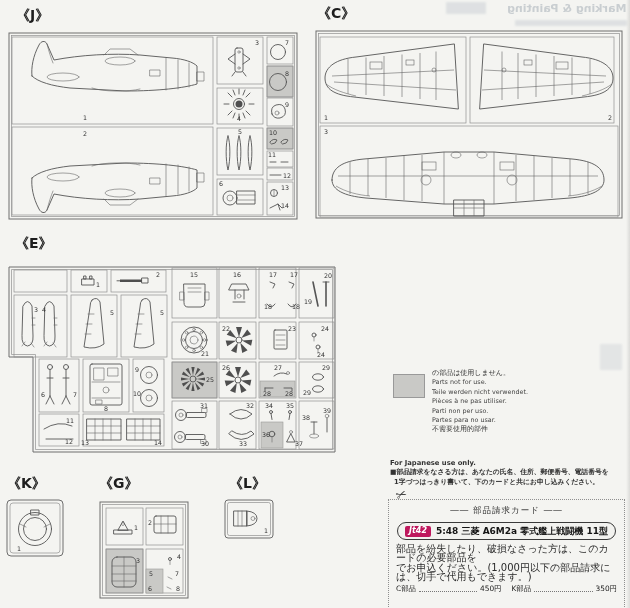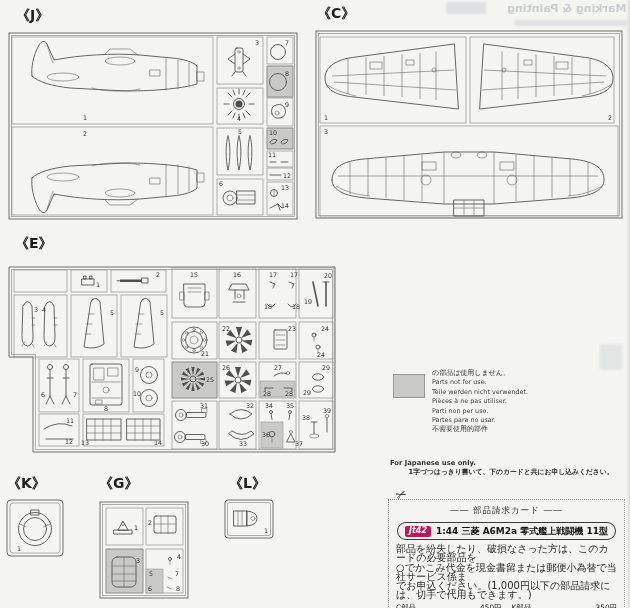--- a/index.html
+++ b/index.html
@@ -11,21 +11,21 @@
   .box2 { fill:none; stroke:#909090; stroke-width:.7; }
   .part { fill:none; stroke:#555; stroke-width:.9; stroke-linejoin:round; stroke-linecap:round; }
   .thin { fill:none; stroke:#666; stroke-width:.6; }
   .pfill{ fill:#4f4f4f; stroke:none; }
   .gray { fill:#c9c9c6; stroke:#9a9a97; stroke-width:.6; }
   svg text { font-family:"DejaVu Sans","Liberation Sans",sans-serif; font-size:6.3px; fill:#333; }
   .legend { position:absolute; left:432px; top:369px; width:170px; font-size:6.4px; line-height:9.4px; color:#444; }
   .legend .ja,.legend .zh { font-size:7px; color:#333; }
   .swatch { position:absolute; left:393px; top:374px; width:30px; height:22px; background:#c9c9c6; border:1px solid #999; }
   .order-head { position:absolute; left:390px; top:459px; width:238px; font-size:6.8px; line-height:9.4px; color:#333;font-weight:bold; }
-  .order-head .l2 { padding-left:4px;text-align:center; }
+  .order-head .l2 { padding-left:4px; }
   .cut-scissors { position:absolute; left:396px; top:487px; font-size:13px; color:#444; transform:rotate(-22deg); }
   .card { position:absolute; left:388px; top:499px; width:237px; height:130px;
           border:1.4px dotted #8f8f8f; border-bottom:none; padding:5px 7px 0 7px; box-sizing:border-box; }
   .card-title { text-align:center; font-size:8.5px; letter-spacing:1px; color:#333; }
   .kit-badge { margin:5px auto 4px auto; width:fit-content; display:flex; align-items:center;
                border:1.3px solid #3a3a3a; border-radius:9px; padding:1.5px 7px; background:#f2f2ef; }
   .kit-chip { background:#be185d; color:#fff; font-weight:bold; font-style:italic; font-size:8px;
               padding:0.5px 4px; border-radius:2px; margin-right:5px; line-height:10px; }
   .kit-name { font-weight:bold; font-size:9px; color:#141414; white-space:nowrap; }
   .card-body { font-size:10px; line-height:9.3px; color:#2a2a2a; }
@@ -518,32 +518,32 @@
       <rect x="10" y="13" width="13" height="15"></rect>
       <path class="thin" d="M14,13 v15 M18,13 v15"></path>
       <path d="M23,13 q10,1 10,7.5 q0,6.5 -10,7.5 z"></path>
       <circle class="thin" cx="29" cy="20.5" r="2"></circle>
     </g>
     <text x="40" y="35">1</text>
   </svg>
 
   <div class="order-head">
     <div>For Japanese use only.</div>
+    <div>■部品請求をなさる方は、あなたの氏名、住所、郵便番号、電話番号を</div>
     <div class="l2">1字づつはっきり書いて、下のカードと共にお申し込みください。</div>
   </div>
   <div class="cut-scissors">✂</div>
   <div class="card">
     <div class="card-title">―― 部品請求カード ――</div>
     <div class="kit-badge">
       <span class="kit-chip">Jt42</span>
-      <span class="kit-name">1:44 三菱 A6M2a 零式艦上戦闘機 11型</span>
+      <span class="kit-name">5:48 三菱 A6M2a 零式艦上戦闘機 11型</span>
     </div>
     <div class="card-body">
       <div>部品を紛失したり、破損なさった方は、このカードの必要部品を</div>
-      <div>○でかこみ代金を現金書留または郵便小為替で当社サービス係ま</div>
       <div>でお申込ください。(1,000円以下の部品請求には、切手で代用もできます。)</div>
     </div>
     <div class="prices">
       <div class="price-row">
         <div class="price-pair">
           <span>C部品</span>
           <span class="leader"></span>
           <span>450円</span>
         </div>
         <div style="width:10px"></div>

